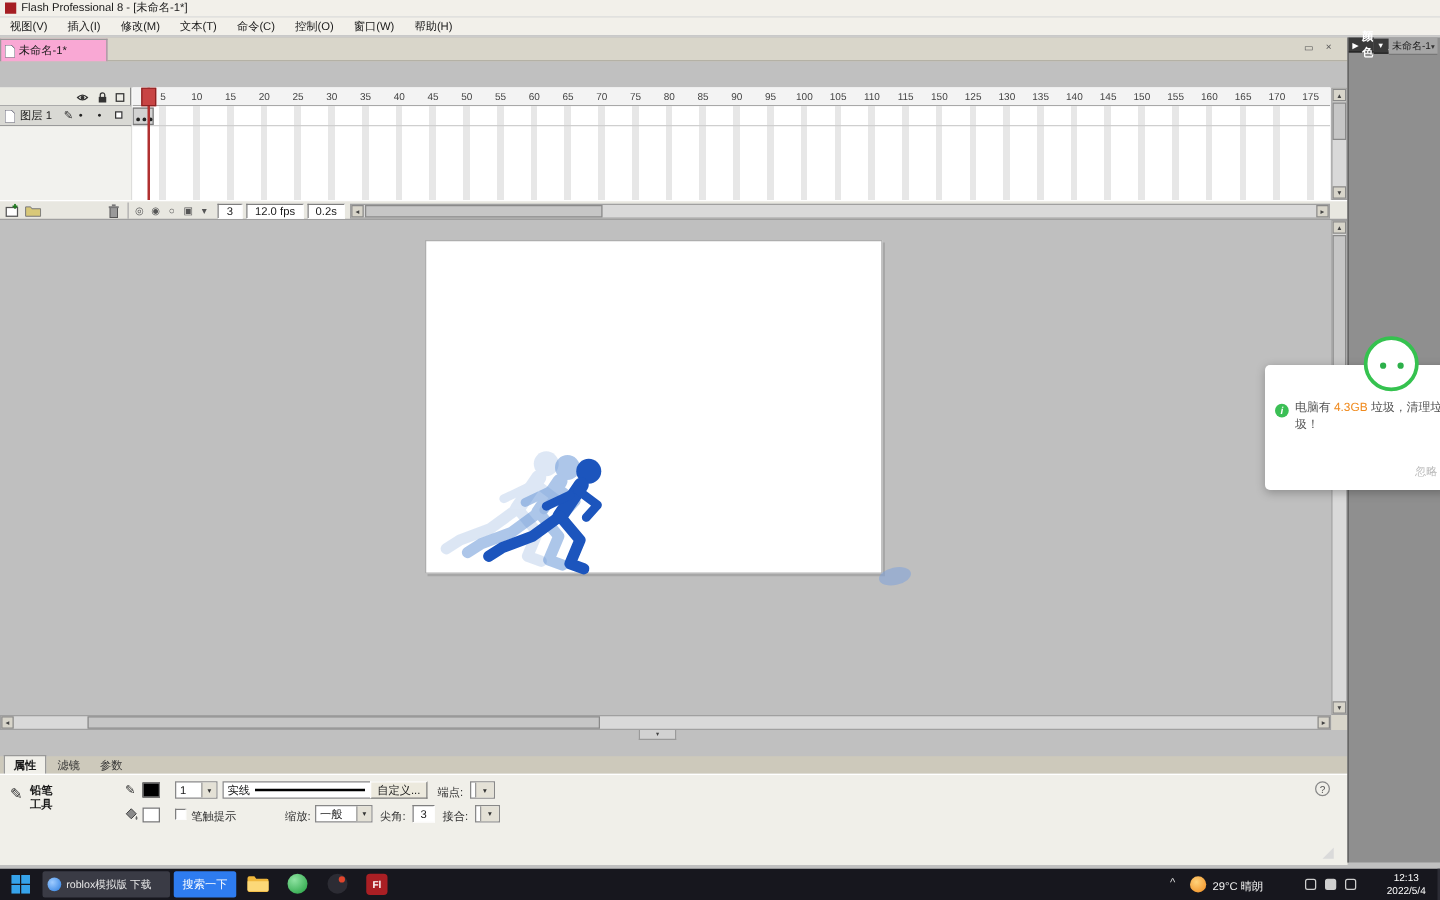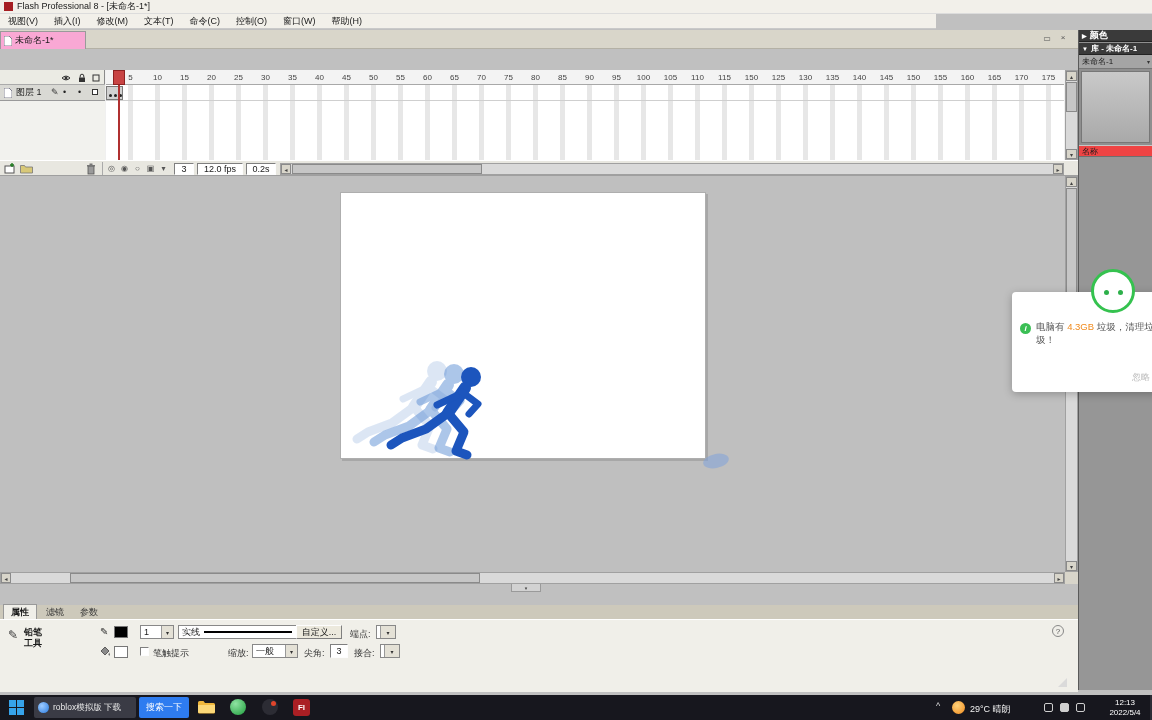--- a/index.html
+++ b/index.html
@@ -24,21 +24,21 @@
 </head>
 <body>
 
 <div id="app">
 
   <div class="abs flex" style="left:0;top:0;width:1152px;height:14px;background:#f2f0ea;border-bottom:1px solid #dcdcdc">
     <span class="abs" style="left:4px;top:2px;width:9px;height:9px;background:#a51d22"></span>
     <span style="margin-left:17px;font-size:9px">Flash Professional 8 - [未命名-1*]</span>
   </div>
 
-  <div class="abs flex" style="left:0;top:14px;width:936px;height:15px;background:#f2f0ea;border-bottom:1px solid #c9c9c9">
+  <div class="abs flex" style="left:0;top:14px;width:1152px;height:15px;background:#f2f0ea;border-bottom:1px solid #c9c9c9">
 
   <span class="menu-item">视图(V)</span>
       <span class="menu-item">插入(I)</span>
       <span class="menu-item">修改(M)</span>
       <span class="menu-item">文本(T)</span>
       <span class="menu-item">命令(C)</span>
       <span class="menu-item">控制(O)</span>
       <span class="menu-item">窗口(W)</span>
       <span class="menu-item">帮助(H)</span>
     </div>
@@ -264,21 +264,21 @@
       <span class="abs" style="left:354px;top:27px;color:#333">接合:</span>
       <div class="abs dd" style="left:380px;top:24px;width:20px;height:14px">
         <span class="dda" style="width:18px">▾</span>
       </div>
 
       <span class="abs flex" style="left:1052px;top:5px;width:12px;height:12px;border:1px solid #888;border-radius:50%;justify-content:center;font-size:8px;color:#555">?</span>
       <span class="abs" style="left:1058px;top:58px;width:0;height:0;border-left:9px solid transparent;border-bottom:9px solid #dadada"></span>
     </div>
   </div>
 
-  <div class="abs" style="left:1078px;top:30px;width:74px;height:660px;background:#8f8f8f;border-left:1px solid #5a5a5a;display:flex;flex-direction:column">
+  <div class="abs" style="left:1078px;top:30px;width:74px;height:660px;background:#8f8f8f;border-left:1px solid #5a5a5a;display:flex;flex-direction:row">
     <div class="panel-hdr" style="height:12px;border-bottom:1px solid #222;flex:0 0 12px">
       <span style="font-size:6px;margin:0 3px">▶</span>
       <span>颜色</span>
     </div>
     <div class="panel-hdr" style="height:12px;margin-top:1px;border-bottom:1px solid #222;white-space:nowrap;overflow:hidden;flex:0 0 12px">
       <span style="font-size:6px;margin:0 3px">▼</span>
       <span style="font-size:8px">库 - 未命名-1</span>
     </div>
     <div class="flex" style="height:14px;background:#a5a5a5;border-bottom:1px solid #777;flex:0 0 14px">
       <span style="font-size:8px;padding-left:3px;white-space:nowrap;overflow:hidden">未命名-1</span>

